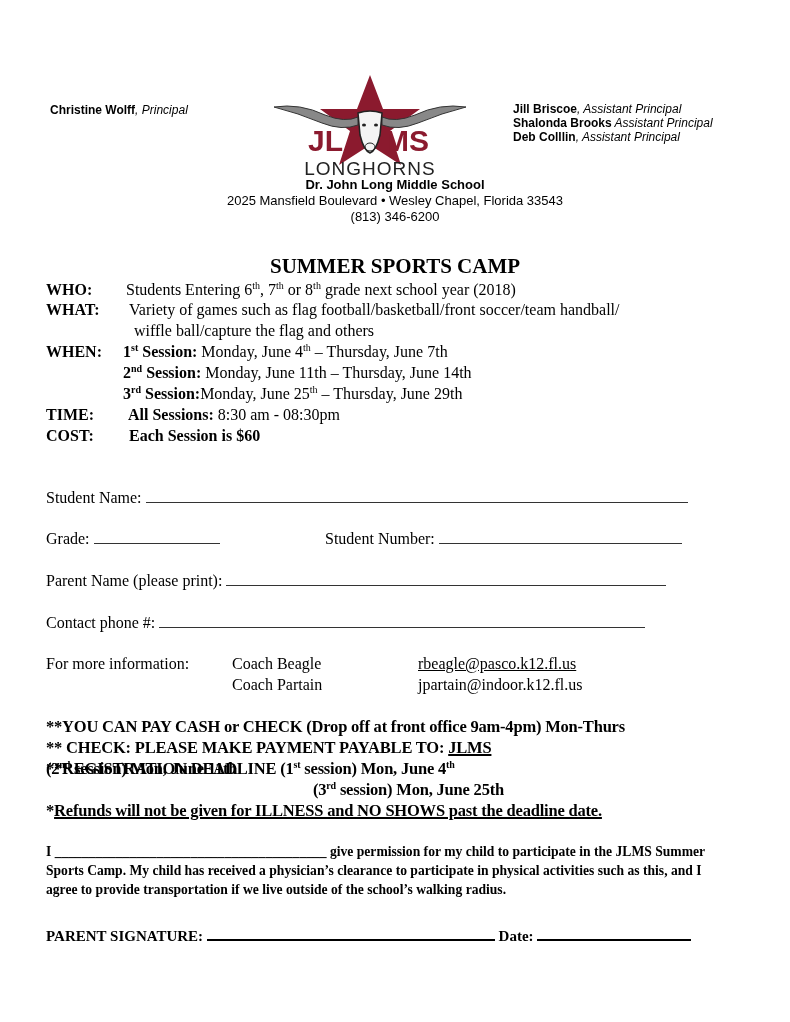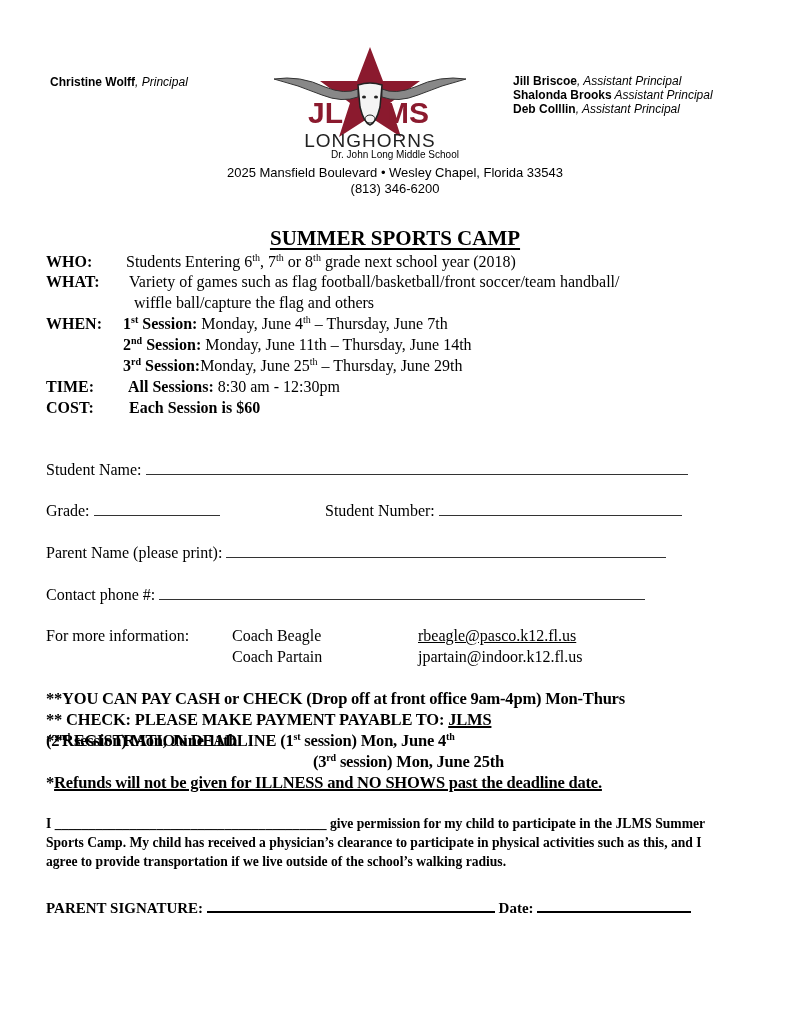--- a/index.html
+++ b/index.html
@@ -1,30 +1,30 @@
 <!DOCTYPE html>
 <html><head>
 <meta charset="utf-8">
 <style>
   html, body { margin:0; padding:0; background:#fff; }
   body { width:790px; height:1022px; position:relative; overflow:hidden; color:#000; }
   .sans { font-family: "Liberation Sans", sans-serif; }
   .serif { font-family: "Liberation Serif", serif; }
-  .abs { position:absolute; }
+  .abs { position:absolute;margin-top:28px; }
   .hdr-left { left:50px; top:75px; font-size:12px; }
   .hdr-right { left:513px; top:74px; font-size:12px; line-height:14px; }
   .hdr-right b, .hdr-left b { font-weight:bold; }
   .hdr-right i, .hdr-left i { font-style:italic; }
   .logo { left:270px; top:45px; width:200px; height:104px; }
   .school { left:0; width:790px; text-align:center; }
-  .school-name { top:149px; font-size:10px; font-weight:normal; }
+  .school-name { top:149px; font-size:13px; font-weight:bold; }
   .school-addr { top:165px; font-size:13px; }
   .school-phone { top:181px; font-size:13px; }
   .title { left:0; width:790px; top:226px; text-align:center; font-size:21px; font-weight:bold; }
-  .title span { text-decoration:underline; text-decoration-thickness:2px; text-underline-offset:3px; }
+  .title span { text-decoration-thickness:2px; text-underline-offset:3px; }
   .row { left:46px; font-size:16px; line-height:20px; white-space:nowrap; }
   .lbl { display:inline-block; font-weight:bold; }
   sup { font-size:10px; line-height:0; vertical-align:super; }
   .field { left:46px; font-size:16px; white-space:nowrap; }
   .line { display:inline-block; border-bottom:1px solid #333; height:1px; vertical-align:baseline; }
   .link { color:#000000; text-decoration:underline; }
   .notice { left:46px; font-size:16.5px; font-weight:bold; line-height:21px; white-space:nowrap; letter-spacing:-0.2px; }
   .u { text-decoration:underline; text-decoration-thickness:2px; }
   .perm { left:46px; width:690px; font-size:13.6px; font-weight:bold; line-height:19px; }
   .sig { left:46px; top:900px; font-size:15px; font-weight:bold; white-space:nowrap; }
@@ -79,21 +79,21 @@
 <div class="abs row serif" style="top:314px;">
   <span class="lbl" style="width:77px;">WHEN:</span><b>1</b><sup><b>st</b></sup><b> Session:</b><span> Monday, June 4</span><sup>th</sup><span> – Thursday, June 7th</span>
 </div>
 <div class="abs row serif" style="top:335px; left:123px;">
   <b>2</b><sup><b>nd</b></sup><b> Session:</b><span> Monday, June 11th – Thursday, June 14th</span>
 </div>
 <div class="abs row serif" style="top:356px; left:123px;">
   <b>3</b><sup><b>rd</b></sup><b> Session:</b><span>Monday, June 25</span><sup>th</sup><span> – Thursday, June 29th</span>
 </div>
 <div class="abs row serif" style="top:377px;">
-  <span class="lbl" style="width:82px;">TIME:</span><b>All Sessions:</b><span> 8:30 am - 12:30pm</span>
+  <span class="lbl" style="width:82px;">TIME:</span><b>All Sessions:</b><span> 8:30 am - 08:30pm</span>
 </div>
 <div class="abs row serif" style="top:398px;">
   <span class="lbl" style="width:83px;">COST:</span><b>Each Session is $60</b>
 </div>
 
 <div class="abs field serif" style="top:461px;">
   <span>Student Name:</span> <span class="line" style="width:542px;"></span>
 </div>
 <div class="abs field serif" style="top:502px;">
   <span>Grade:</span> <span class="line" style="width:126px;"></span>

